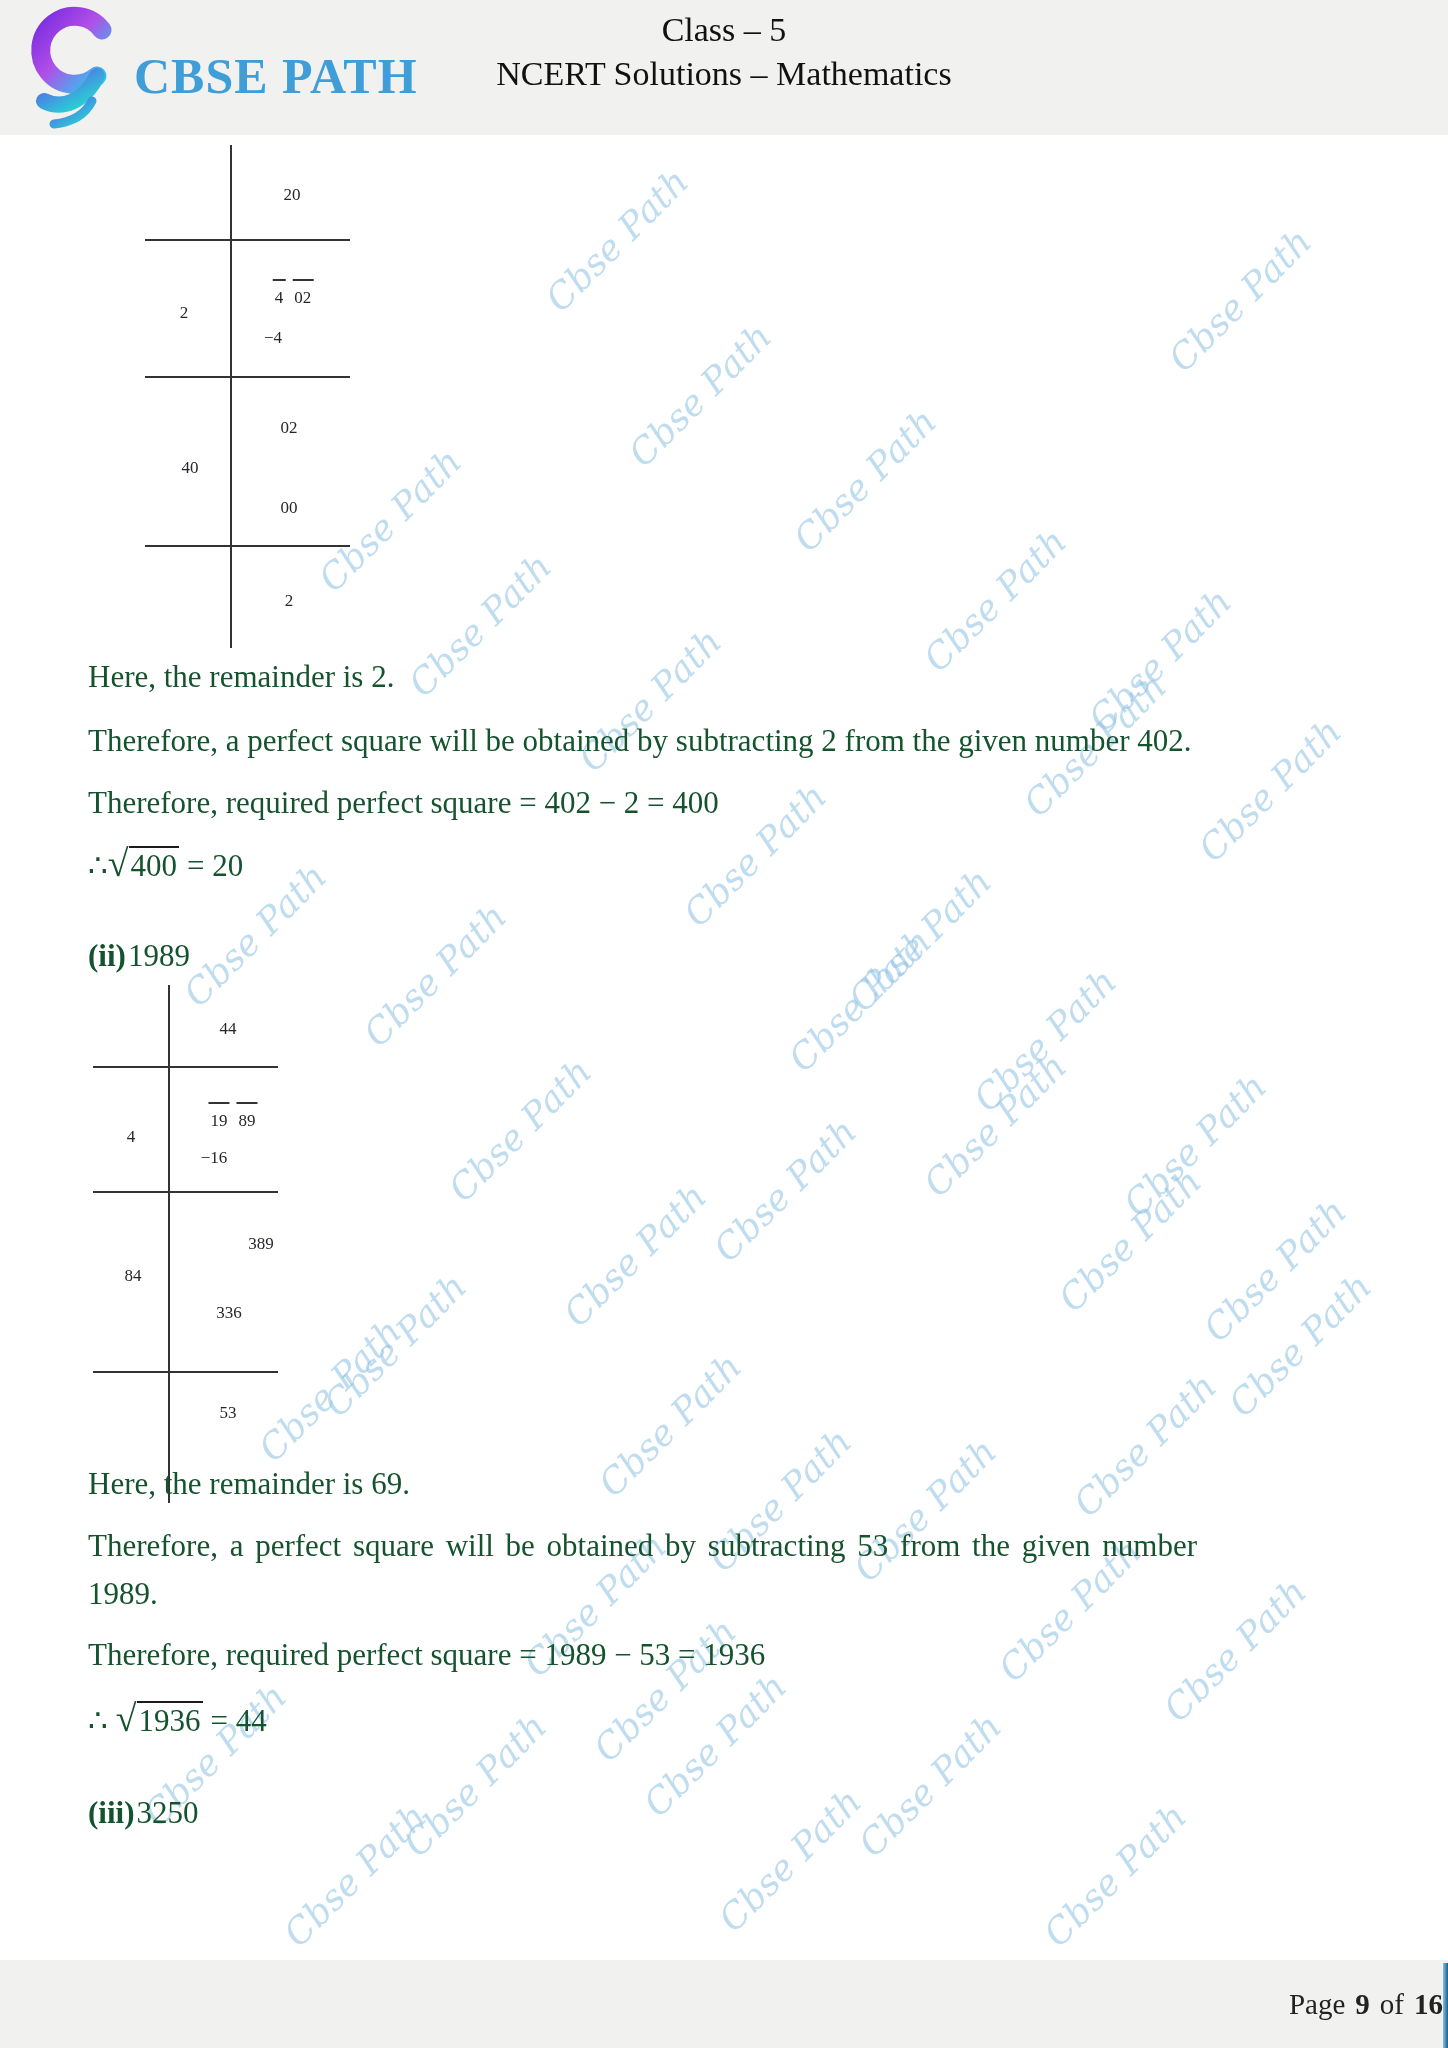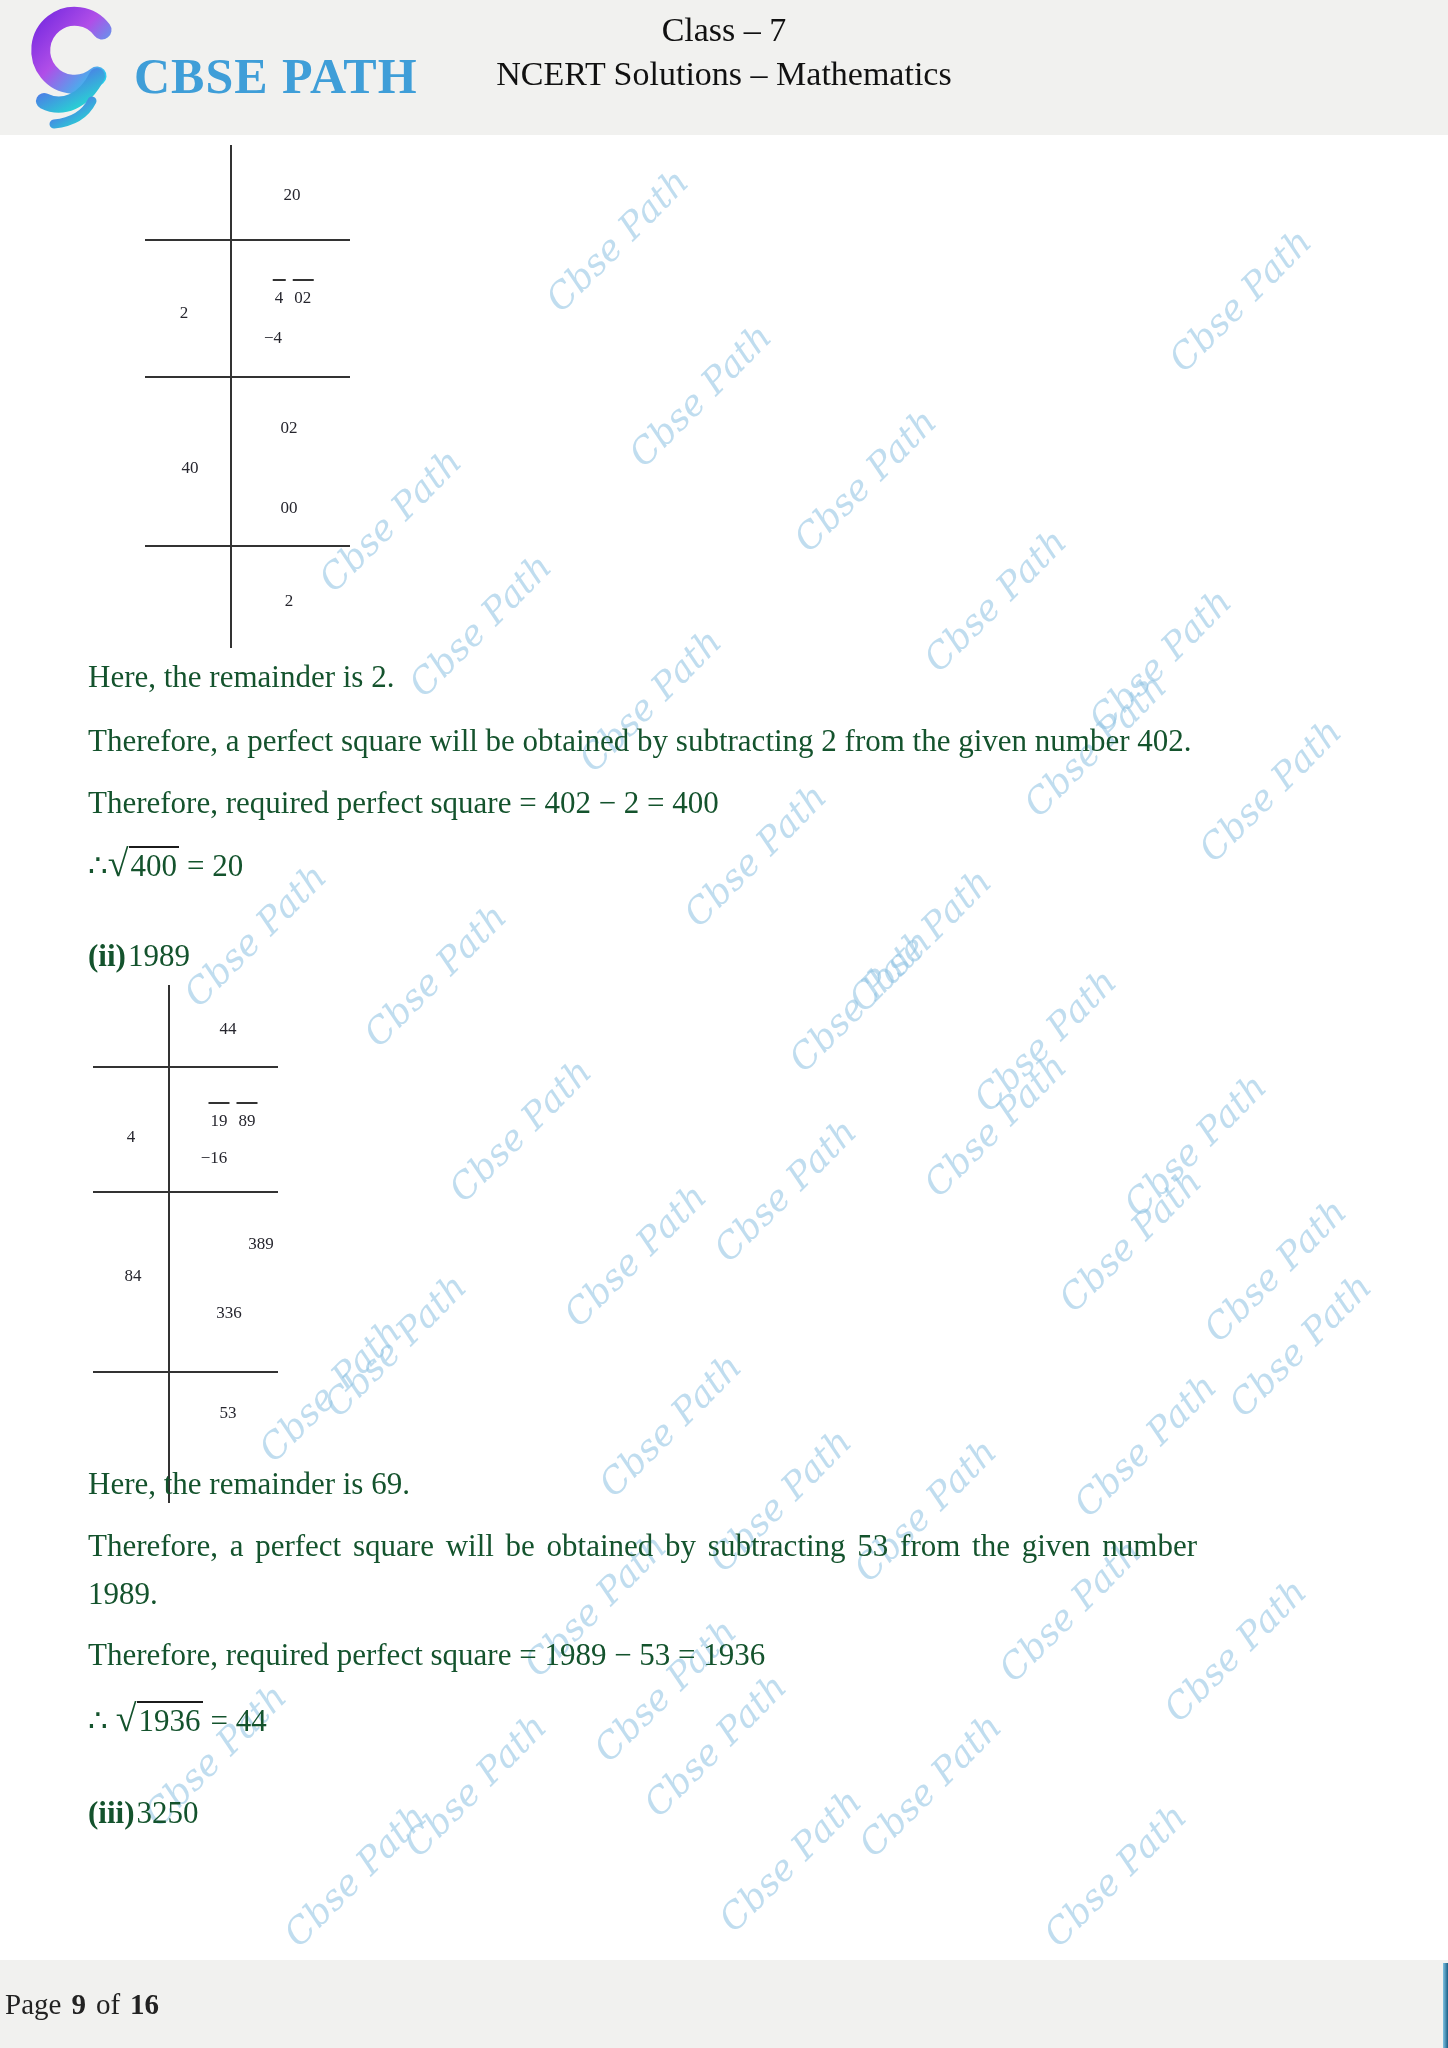--- a/index.html
+++ b/index.html
@@ -28,21 +28,21 @@
   
   .line{position:absolute;left:88px;font-size:31px;color:#14532d;white-space:nowrap;z-index:2;}
   .b{font-weight:bold;}
   .sp{margin-left:2px;}
   .rootsym{font-size:1.22em;line-height:1;}
   .radicand{border-top:2.5px solid #1b1b1b;padding:0 2px;}
   .suffix{margin-left:8px;}
   .pre2{margin-right:8px;}
   .wide{word-spacing:4px;}
 
-  .footer-text{position:absolute;left:0;top:1988px;width:1448px;text-align:left;
+  .footer-text{position:absolute;left:0;top:1988px;width:1448px;text-align:right;
                font-size:29px;color:#222;}
   .footer-text span{margin:0 5px;}
 
   .edge-bar{position:absolute;right:0;top:1963px;width:5px;height:85px;
             background:linear-gradient(90deg,#7fc4e4,#1b5f86);}
 
   .wm{position:absolute;transform:translate(-50%,-50%) rotate(-45deg);
       font-style:italic;font-size:36px;color:rgba(141,193,226,0.55);
       font-family:"DejaVu Serif",serif;white-space:nowrap;z-index:1;pointer-events:none;}
   #wm-layer{position:absolute;inset:0;z-index:1;}
@@ -111,21 +111,21 @@
             <stop offset="1" stop-color="#22e0d0"></stop>
           </linearGradient>
         </defs>
         <path d="M88 28 A34 34 0 1 0 83 74" fill="none" stroke="url(#lg1)" stroke-width="19" stroke-linecap="round"></path>
         <path d="M83 74 C70 100 48 108 30 99" fill="none" stroke="url(#lg2)" stroke-width="16" stroke-linecap="round"></path>
         <path d="M40 122 C60 120 72 111 78 99" fill="none" stroke="url(#lg2)" stroke-width="9" stroke-linecap="round"></path>
       </svg>
       <div class="brand-text">CBSE PATH</div>
     </div>
     <div class="htitle">
-      <div>Class – 7</div>
+      <div>Class – 5</div>
       <div>NCERT Solutions – Mathematics</div>
     </div>
   </div>
 
   <div>
     <div class="vline" style="left:230px;top:145px;height:503px;"></div>
     <div class="hline" style="left:145px;top:239px;width:205px;"></div>
     <div class="hline" style="left:145px;top:376px;width:205px;"></div>
     <div class="hline" style="left:145px;top:545px;width:205px;"></div>
 

